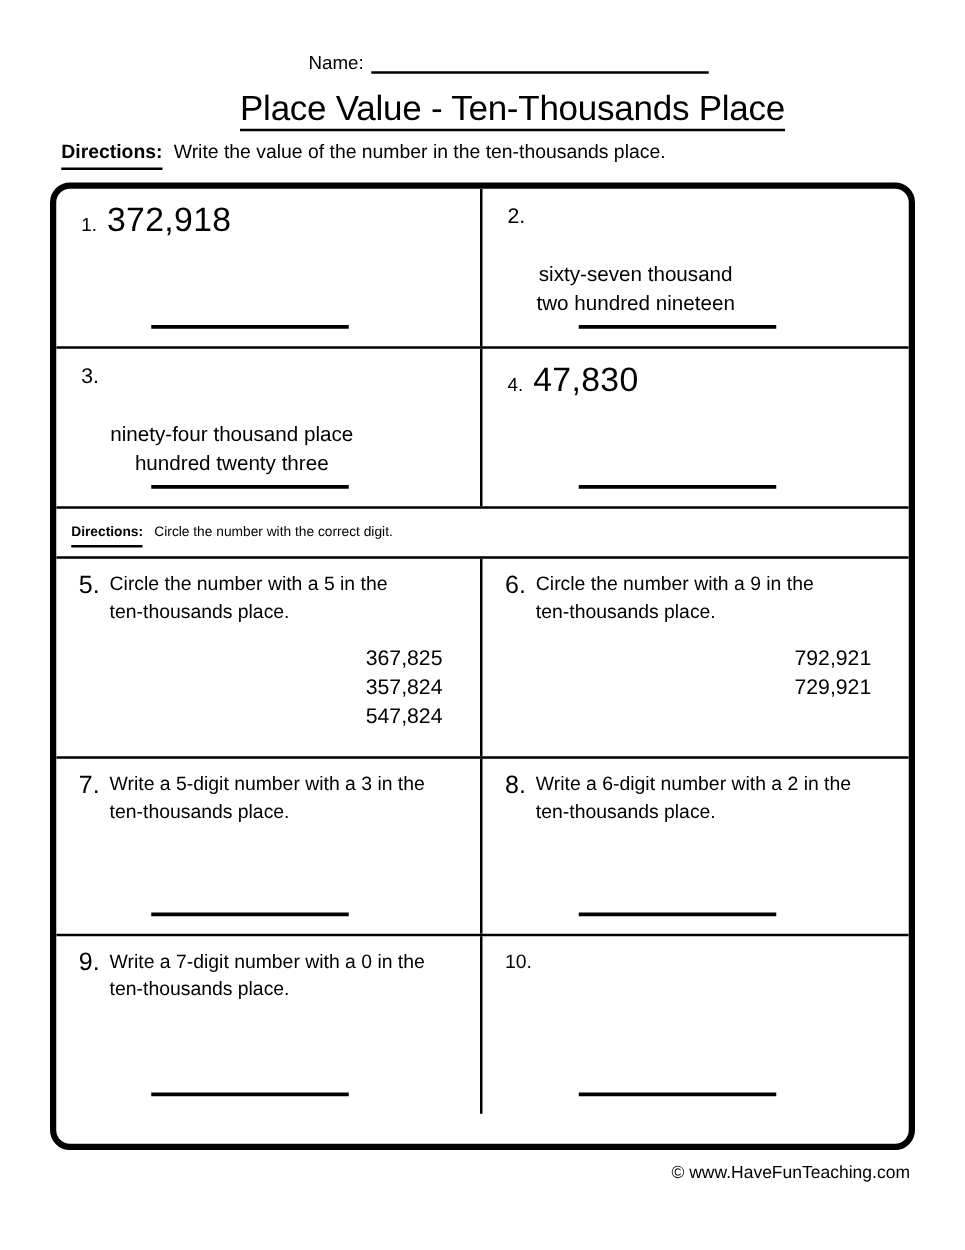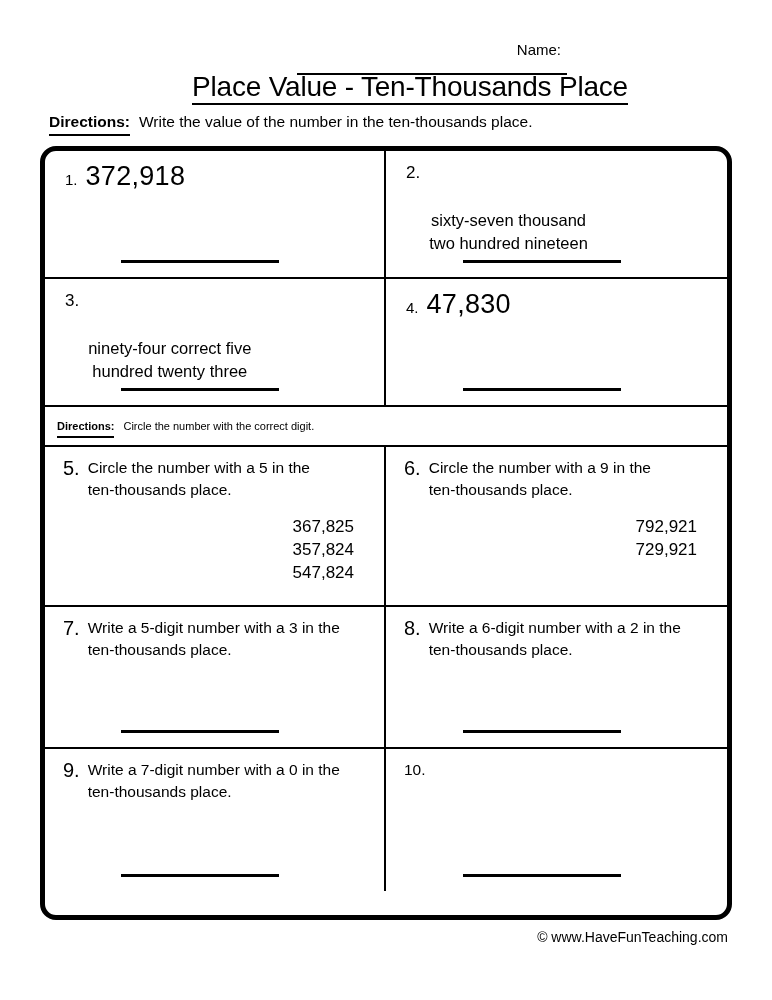--- a/index.html
+++ b/index.html
@@ -21,21 +21,20 @@
   .name-row {
     position: absolute;
     left: 0;
     top: 42px;
     width: 624px;
     display: flex;
     justify-content: flex-end;
     align-items: flex-end;
     padding-right: 57px;
     box-sizing: border-box;
-    flex-direction: column;
   }
   .name-label {
     font-size: 15px;
     line-height: 16px;
     margin-right: 6px;
     white-space: nowrap;
   }
   .name-line {
     width: 270px;
     border-bottom: 2px solid #000;
@@ -269,21 +268,21 @@
         <span class="answer-line"></span>
       </div>
     </div>
   </div>
 
   <div class="row q-row-b">
     <div class="cell left">
       <div class="q-words">
         <span class="marker">3.</span>
         <span class="words">
-          <span>ninety-four correct five</span><br>
+          <span>ninety-four thousand place</span><br>
           <span>hundred twenty three</span>
         </span>
       </div>
       <div class="answer-line-wrap">
         <span class="answer-line"></span>
       </div>
     </div>
     <div class="cell">
       <div class="q-numeric">
         <span class="marker">4.</span>

